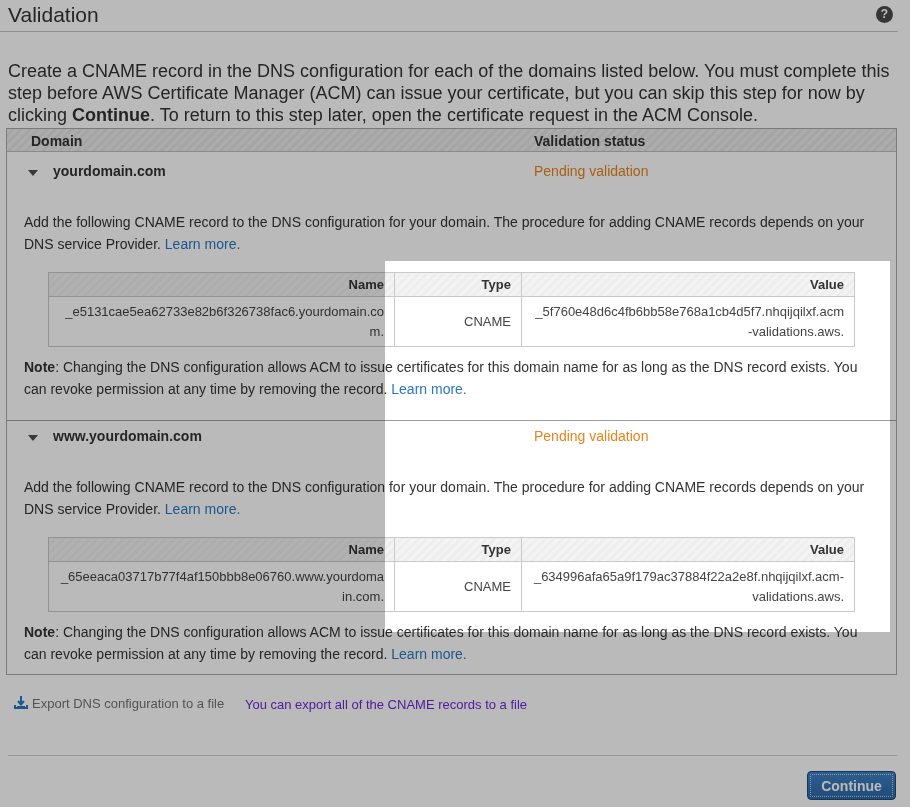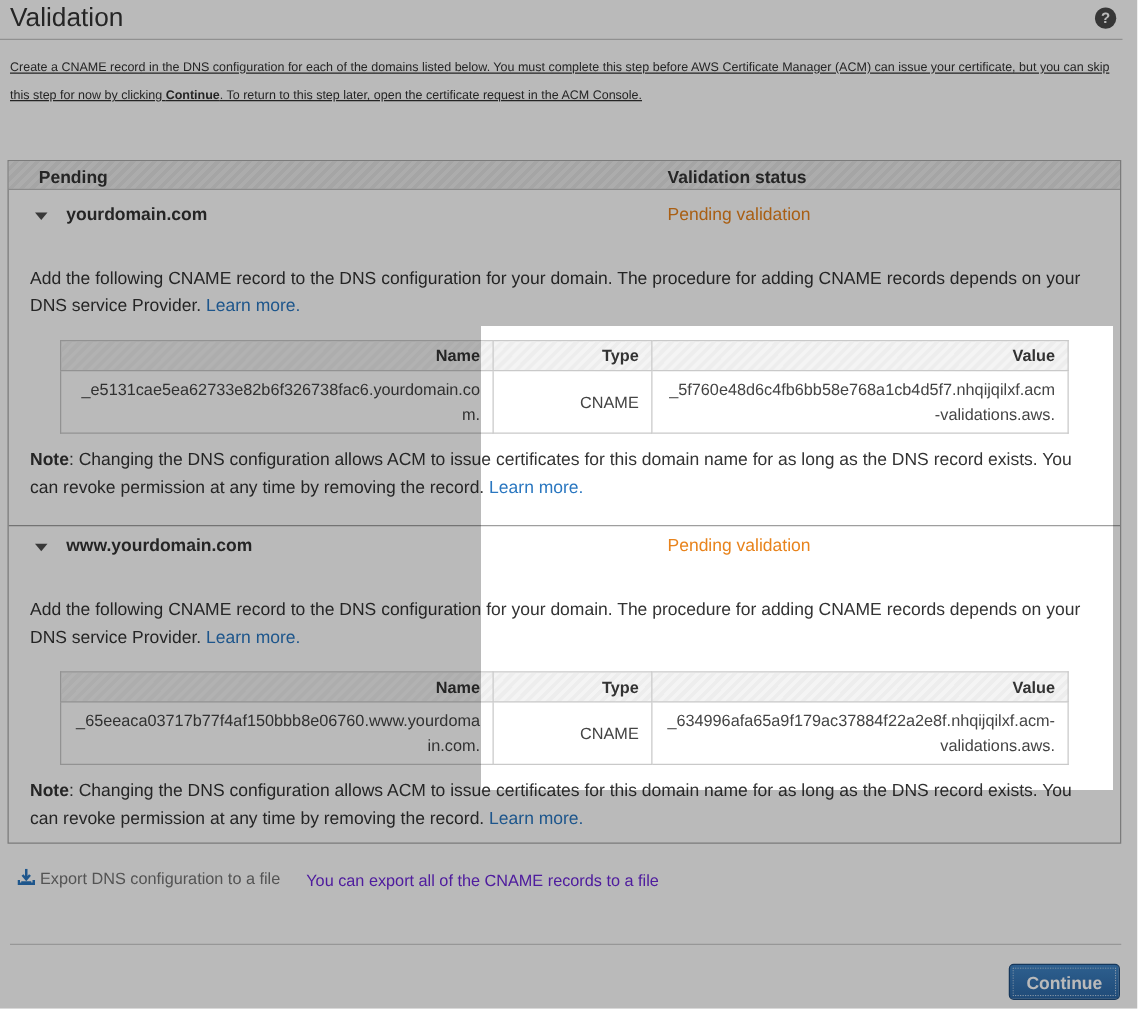--- a/index.html
+++ b/index.html
@@ -6,22 +6,22 @@
   html, body { background: #fff; }
   body { width: 910px; height: 807px; font-family: "Liberation Sans", sans-serif; }
   #app { position: relative; width: 910px; height: 807px; background: #fff; overflow: hidden; }
 
   .page-title { position: absolute; left: 8px; top: 3px; font-size: 21px; color: #333; }
   .help-icon { position: absolute; left: 876px; top: 6px; width: 17px; height: 17px;
     border-radius: 50%; background: #4a4a4a; color: #fff; font-size: 12px; font-weight: bold;
     text-align: center; line-height: 17px; cursor: pointer; }
   .title-rule { position: absolute; left: 0; top: 31px; width: 898px; height: 1px; background: #c6c6c6; }
 
-  .intro { position: absolute; left: 8px; top: 44px; width: 884px; font-size: 10px;
-    color: #333; line-height: 22px; text-decoration: underline; }
+  .intro { position: absolute; left: 8px; top: 60px; width: 884px; font-size: 18px;
+    color: #333; line-height: 22px; }
 
   .panel { position: absolute; left: 6px; top: 128px; width: 891px; height: 547px;
     border: 1px solid #a9a9a9; background: #fff; }
   .panel-header { position: absolute; left: 0; top: 0; width: 100%; height: 23px;
     background: repeating-linear-gradient(135deg, #ececec 0 3px, #e2e2e2 3px 6px);
     border-bottom: 1px solid #bdbdbd; }
   .panel-header .col-domain { position: absolute; left: 24px; top: 4px; font-size: 14px; font-weight: bold; color: #333; }
   .panel-header .col-status { position: absolute; left: 527px; top: 4px; font-size: 14px; font-weight: bold; color: #333; }
 
   .tri-icon { position: absolute; width: 0; height: 0; border-left: 5px solid transparent;
@@ -81,21 +81,21 @@
 <div id="app">
 
   <div class="page-title">Validation</div>
   <div class="help-icon">?</div>
   <div class="title-rule"></div>
 
   <p class="intro"><span>Create a CNAME record in the DNS configuration for each of the domains listed below. You must complete this step before AWS Certificate Manager (ACM) can issue your certificate, but you can skip this step for now by clicking </span><b>Continue</b><span>. To return to this step later, open the certificate request in the ACM Console.</span></p>
 
   <div class="panel">
     <div class="panel-header">
-      <span class="col-domain">Pending</span>
+      <span class="col-domain">Domain</span>
       <span class="col-status">Validation status</span>
     </div>
 
     <span class="tri-icon tri-1"></span>
     <span class="domain-name dn-1">yourdomain.com</span>
     <span class="status st-1">Pending validation</span>
 
     <p class="instr in-1"><span>Add the following CNAME record to the DNS configuration for your domain. The procedure for adding CNAME records depends on your DNS service Provider. </span><a href="#">Learn more.</a></p>
 
     <table class="rec rt-1">

